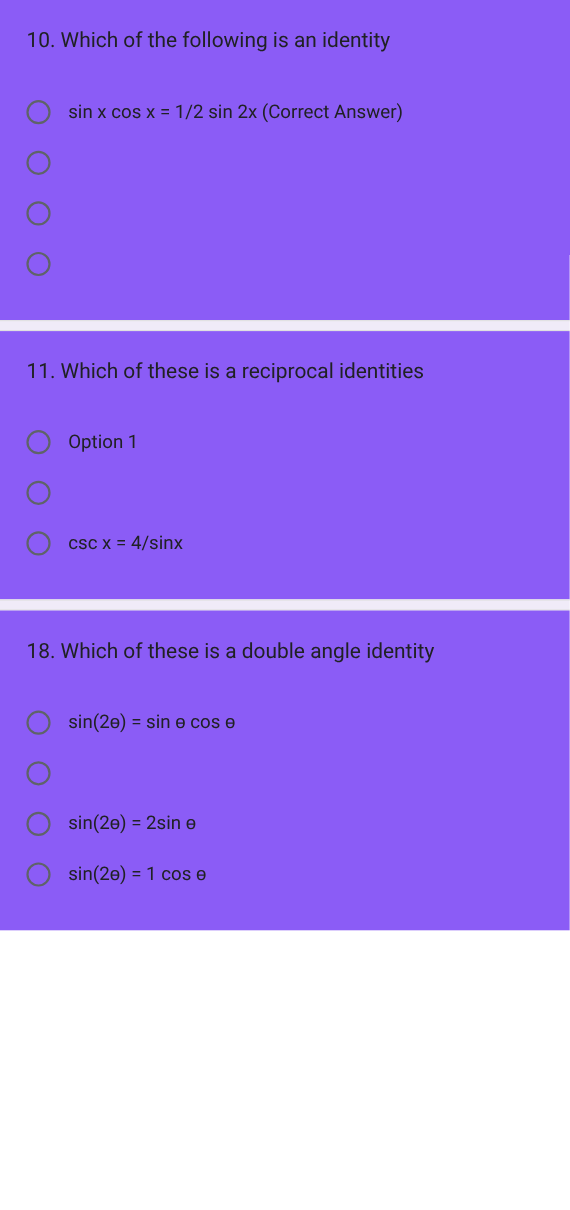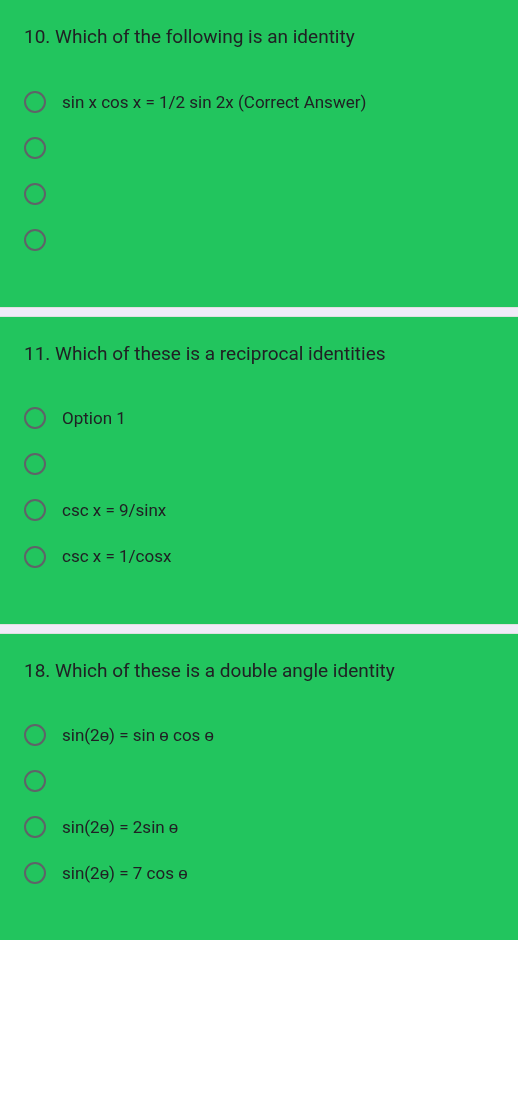--- a/index.html
+++ b/index.html
@@ -7,22 +7,22 @@
       padding: 0;
       box-sizing: border-box;
     }
     body {
       font-family: Roboto, Arial, sans-serif;
       background: #fff;
       color: #202124;
       width: 518px;
     }
     .question-block {
-      padding: 24px 24px 44px 24px;
-      background: #22c55e;
+      padding: 24px 24px 28px 24px;
+      background: #8b5cf6;
     }
     .separator {
       height: 10px;
       background: #f0ebf8;
       border-top: 1px solid #e0e0e0;
       border-bottom: 1px solid #e0e0e0;
     }
     .question-title {
       font-size: 19px;
       font-weight: 400;
@@ -76,40 +76,36 @@
   <div class="question-title">11. Which of these is a reciprocal identities</div>
   <div class="option-row">
     <div class="radio-circle"></div>
     <div class="option-label">Option 1</div>
   </div>
   <div class="option-row">
     <div class="radio-circle"></div>
   </div>
   <div class="option-row">
     <div class="radio-circle"></div>
-    <div class="option-label">csc x = 9/sinx</div>
-  </div>
-  <div class="option-row">
-    <div class="radio-circle"></div>
-    <div class="option-label">csc x = 1/cosx</div>
+    <div class="option-label">csc x = 4/sinx</div>
   </div>
 </div>
 
 <div class="separator"></div>
 
 <div class="question-block">
   <div class="question-title">18. Which of these is a double angle identity</div>
   <div class="option-row">
     <div class="radio-circle"></div>
     <div class="option-label">sin(2ɵ) = sin ɵ cos ɵ</div>
   </div>
   <div class="option-row">
     <div class="radio-circle"></div>
   </div>
   <div class="option-row">
     <div class="radio-circle"></div>
     <div class="option-label">sin(2ɵ) = 2sin ɵ</div>
   </div>
   <div class="option-row">
     <div class="radio-circle"></div>
-    <div class="option-label">sin(2ɵ) = 7 cos ɵ</div>
+    <div class="option-label">sin(2ɵ) = 1 cos ɵ</div>
   </div>
 </div>
 
 </body></html>

